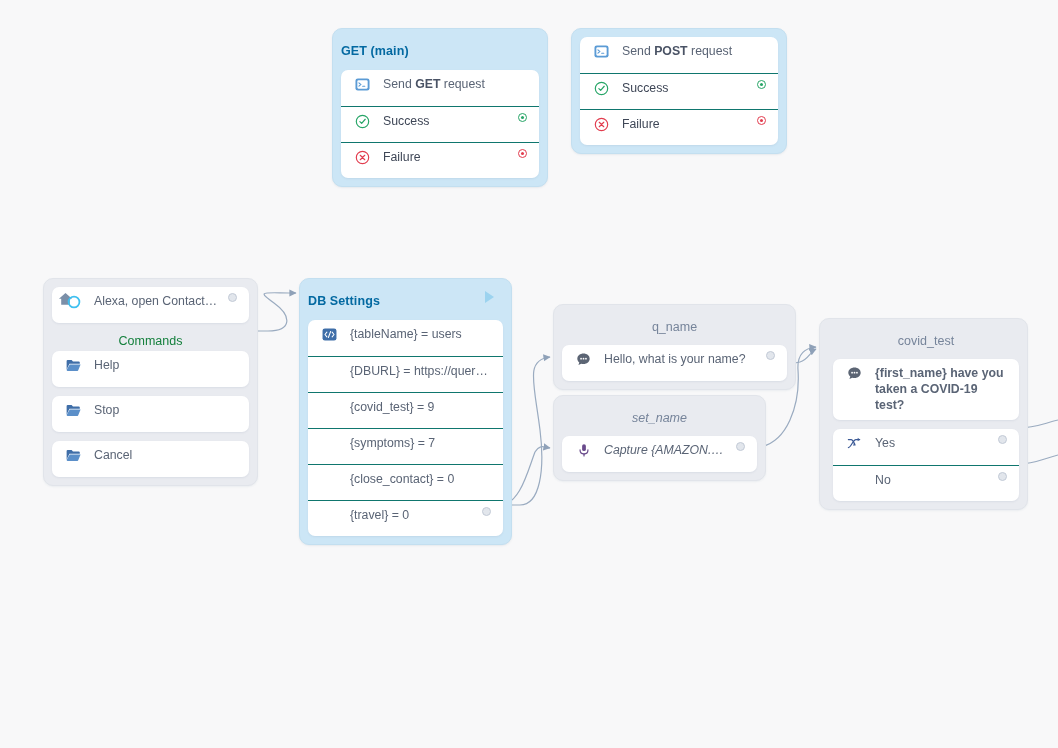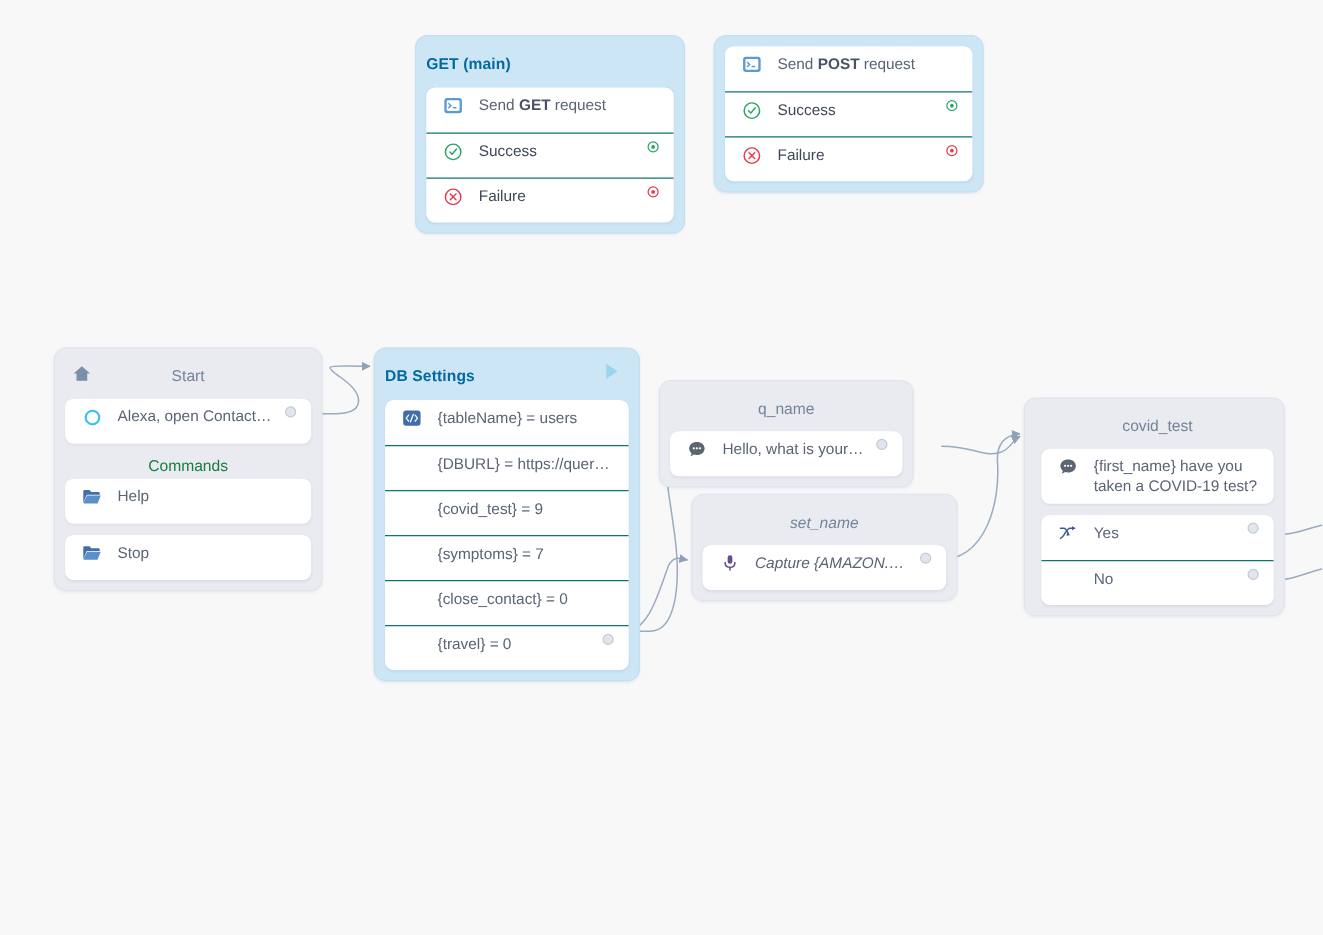--- a/index.html
+++ b/index.html
@@ -84,21 +84,21 @@
     justify-content: center;
   }
   .row .txt {
     flex: 1;
     line-height: 1.32;
     color: #5a6475;
     overflow: hidden;
     white-space: nowrap;
     text-overflow: ellipsis;
   }
-  .row .txt.wrap { white-space: normal; }
+  .row .txt.wrap { white-space: normal; font-weight: bold; }
   .row .txt b { color: #4a5365; font-weight: bold; }
   .row.dark .txt { color: #3f4757; }
   .row.noico { padding-left: 42px; }
 
   
   .port {
     width: 9px; height: 9px;
     border-radius: 50%;
     margin-left: 8px;
     box-sizing: border-box;
@@ -136,21 +136,21 @@
     color: #15803d;
     font-size: 12.5px;
     padding: 11px 0 3px 0;
   }
 
   
   #node-get       { left: 332px;  top: 28px;  width: 216px; }
   #node-post      { left: 571px;  top: 28px;  width: 216px; }
   #node-start     { left: 43px;   top: 278px; width: 215px; }
   #node-db        { left: 299px;  top: 278px; width: 213px; }
-  #node-qname     { left: 527px;  top: 304px; width: 204px; }
+  #node-qname     { left: 553px;  top: 304px; width: 243px; }
   #node-setname   { left: 553px;  top: 395px; width: 213px; font-style: italic; }
   #node-covid     { left: 819px;  top: 318px; width: 209px; padding-left: 13px; }
 </style>
 </head>
 <body>
 
 <div id="canvas">
 
   <svg id="edges" viewBox="0 0 1058 748">
     <defs>
@@ -251,21 +251,20 @@
       </div>
     </div>
   </div>
 
   <div class="node gray" id="node-start">
     <span class="home-ico">
       <svg width="15" height="14" viewBox="0 0 16 15">
           <path d="M8 1 L15 7.2 L12.6 7.2 L12.6 13.6 L3.4 13.6 L3.4 7.2 L1 7.2 Z" fill="#7b8fa8"></path>
         </svg>
     </span>
-    <div class="title">Start</div>
     <div class="card">
       <div class="row">
         <span class="ico">
           <svg width="14" height="14" viewBox="0 0 16 16">
               <circle cx="8" cy="8" r="6.2" fill="none" stroke="#3fc0f0" stroke-width="2"></circle>
             </svg>
         </span>
         <span class="txt">Alexa, open Contact Tracing</span>
         <span class="port gray"></span>
       </div>
@@ -284,20 +283,31 @@
     </div>
     <div class="card">
       <div class="row">
         <span class="ico">
           <svg width="15" height="13" viewBox="0 0 16 14">
               <path d="M0.6 2.2 A1.2 1.2 0 0 1 1.8 1 H6 L7.4 2.7 H13.6 A1.2 1.2 0 0 1 14.8 3.9 V5.2 H3.6 L0.6 11.6 Z" fill="#3f6ea8"></path>
               <path d="M3.9 5.9 H15.6 L13.1 12.2 A1 1 0 0 1 12.2 12.8 H1.5 A0.9 0.9 0 0 1 0.7 11.7 Z" fill="#5b8fc9"></path>
             </svg>
         </span>
         <span class="txt">Stop</span>
+      </div>
+    </div>
+    <div class="card">
+      <div class="row">
+        <span class="ico">
+          <svg width="15" height="13" viewBox="0 0 16 14">
+              <path d="M0.6 2.2 A1.2 1.2 0 0 1 1.8 1 H6 L7.4 2.7 H13.6 A1.2 1.2 0 0 1 14.8 3.9 V5.2 H3.6 L0.6 11.6 Z" fill="#3f6ea8"></path>
+              <path d="M3.9 5.9 H15.6 L13.1 12.2 A1 1 0 0 1 12.2 12.8 H1.5 A0.9 0.9 0 0 1 0.7 11.7 Z" fill="#5b8fc9"></path>
+            </svg>
+        </span>
+        <span class="txt">Cancel</span>
       </div>
     </div>
   </div>
 
   <div class="node blue" id="node-db">
     <div class="title">DB Settings</div>
     <span class="play-tri"></span>
     <div class="card">
       <div class="row">
         <span class="ico">

